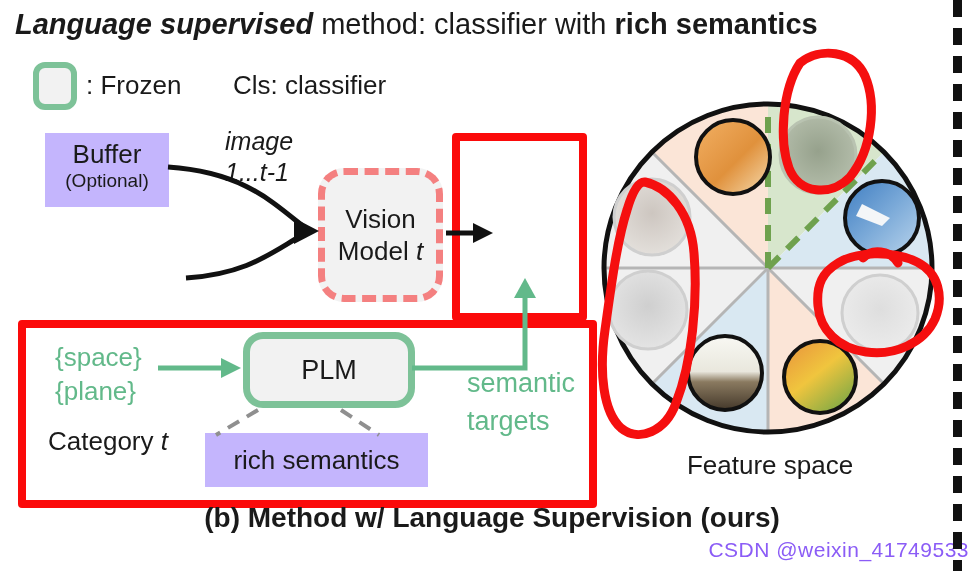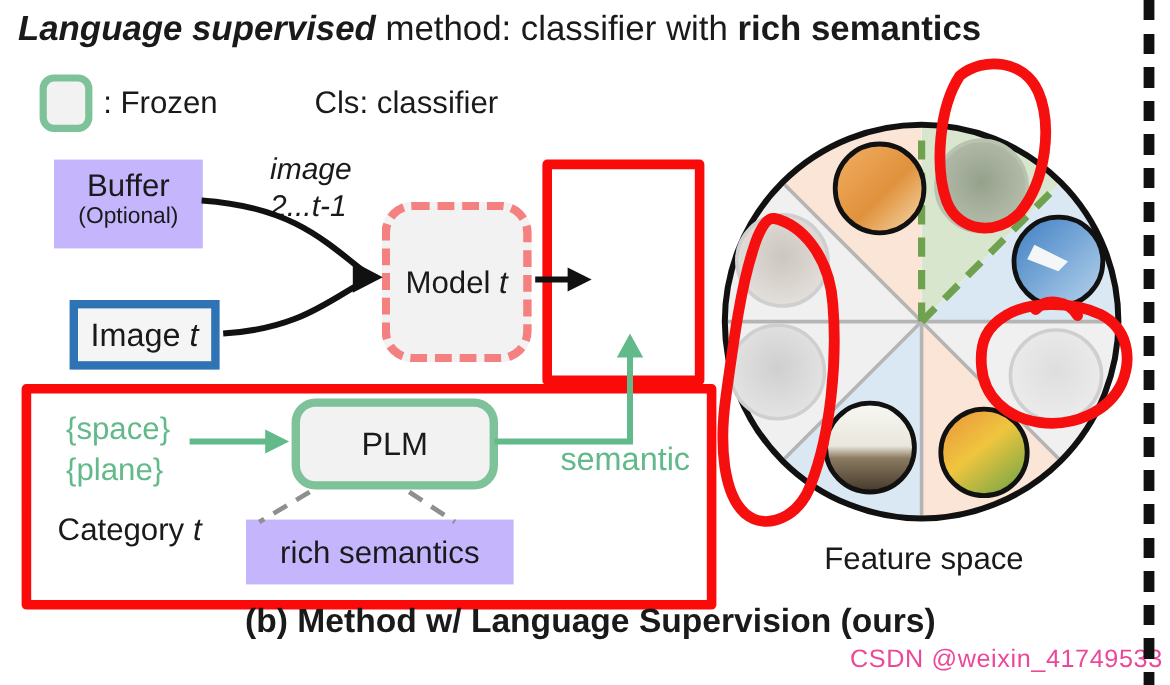--- a/index.html
+++ b/index.html
@@ -13,21 +13,21 @@
   
   #title{left:15px;top:6px;font-size:29px;line-height:36px;white-space:nowrap;}
   #title .bi{font-weight:bold;font-style:italic;}
   #title .b{font-weight:bold;}
 
   
   #frozen-icon{left:33px;top:62px;width:32px;height:36px;background:#f2f2f2;
     border:6px solid #7dc298;border-radius:12px;}
   .legend-text{font-size:26px;top:70px;}
   #frozen-label{left:86px;}
-  #cls-label{left:262px;}
+  #cls-label{left:233px;}
 
   
   .graybox{background:#c4b5fd;text-align:center;}
   #buffer-box{left:45px;top:133px;width:124px;height:74px;}
   #buffer-box .t1{font-size:26px;margin-top:6px;line-height:30px;}
   #buffer-box .t2{font-size:19px;line-height:24px;}
   #image-note{left:225px;top:126px;font-size:25px;font-style:italic;line-height:31px;}
   #image-t-box{left:58px;top:250px;width:111px;height:44px;background:#f5f5f5;
     border:7px solid #2e74b5;font-size:27px;text-align:center;line-height:44px;}
   #vision-box{left:318px;top:168px;width:111px;height:120px;background:#f2f2f2;
@@ -47,21 +47,21 @@
   #red-frame-lang{left:18px;top:320px;width:563px;height:172px;}
 
   
   .greentxt{color:#62b98a;font-size:26px;line-height:34px;}
   #category-set{left:55px;top:340px;}
   #semantic-targets{left:467px;top:364px;font-size:27px;line-height:38px;}
   #category-label{left:48px;top:426px;font-size:26px;}
 
   #feature-space-label{left:655px;top:450px;width:230px;text-align:center;font-size:26px;}
   #caption{left:130px;top:502px;width:724px;text-align:center;font-size:28px;font-weight:bold;}
-  #watermark{right:6px;top:538px;font-size:21px;color:#ec4899;letter-spacing:.5px;text-align:center;}
+  #watermark{right:6px;top:538px;font-size:21px;color:#8b5cf6;letter-spacing:.5px;text-align:center;}
 
   #right-dashed-line{left:953px;top:0;width:9px;height:571px;
     background:repeating-linear-gradient(to bottom,#111 0 17px,transparent 17px 28px);}
 </style>
 </head>
 <body>
 
 <div id="canvas">
 
   <svg class="layer" viewBox="0 0 975 571">
@@ -160,28 +160,26 @@
   <div id="frozen-label" class="abs legend-text">: Frozen</div>
   <div id="cls-label" class="abs legend-text">Cls: classifier</div>
 
   <div id="buffer-box" class="abs graybox">
     <div class="t1">Buffer</div>
     <div class="t2">(Optional)</div>
   </div>
 
   <div id="image-note" class="abs">
     <div>image</div>
-    <div>2...t-1</div>
-  </div>
-
-  <div id="image-t-box" class="abs">
-    <span>Image </span><span class="var-i">t</span>
-  </div>
+    <div>1...t-1</div>
+  </div>
+
 
   <div id="vision-box" class="abs">
+    <div>Vision</div>
     <div><span>Model </span><span class="var-i">t</span></div>
   </div>
 
   <div id="red-frame-cls" class="abs redframe"></div>
   <div id="red-frame-lang" class="abs redframe"></div>
 
 
   <div id="category-set" class="abs greentxt">
     <div>{space}</div>
     <div>{plane}</div>
@@ -190,20 +188,21 @@
   <div id="category-label" class="abs">
     <span>Category </span><span class="var-i">t</span>
   </div>
 
   <div id="plm-box" class="abs">PLM</div>
 
   <div id="rich-box" class="abs graybox">rich semantics</div>
 
   <div id="semantic-targets" class="abs greentxt">
     <div>semantic</div>
+    <div>targets</div>
   </div>
 
   <div id="feature-space-label" class="abs">Feature space</div>
 
   <div id="caption" class="abs">(b) Method w/ Language Supervision (ours)</div>
 
   <div id="watermark" class="abs">CSDN @weixin_41749533</div>
 
   <div id="right-dashed-line" class="abs"></div>
 

